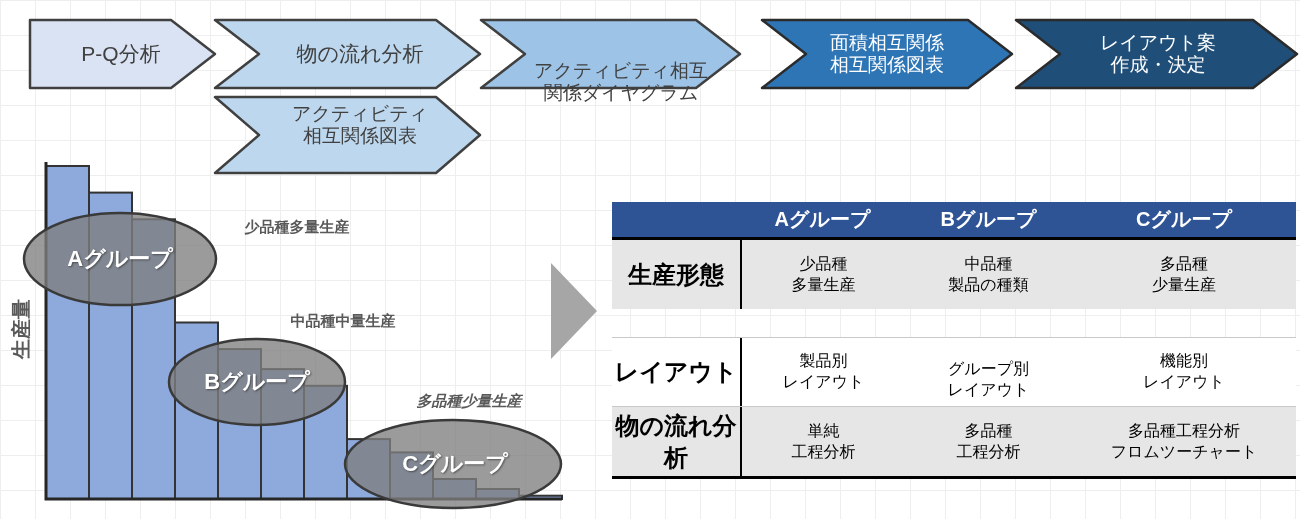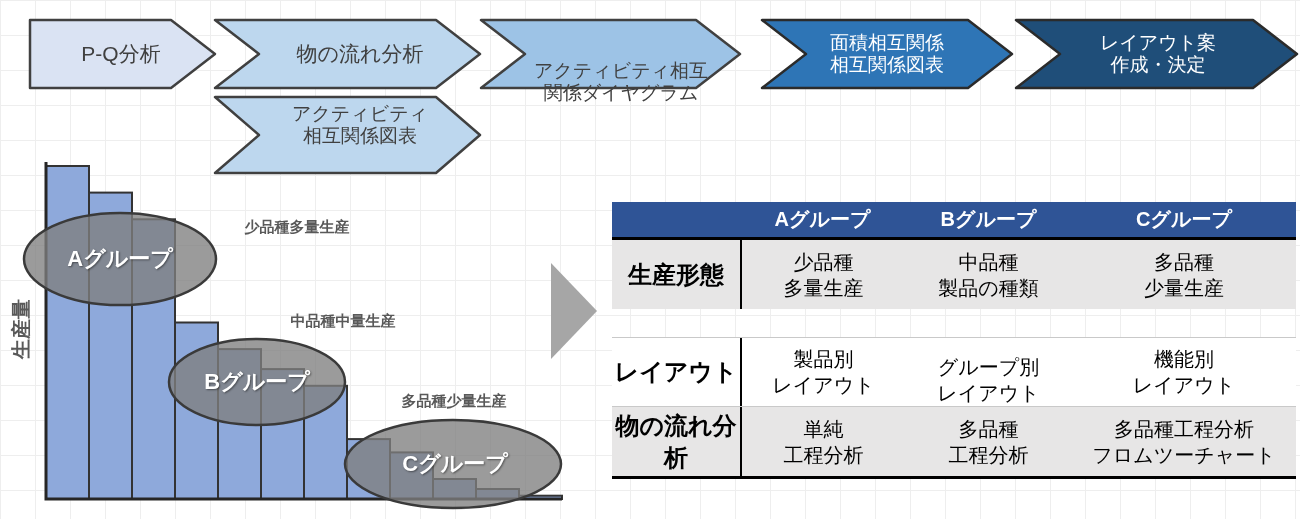--- a/index.html
+++ b/index.html
@@ -24,21 +24,21 @@
   .axis-lbl{font-weight:bold;color:#595959;font-size:20px;}
   .ylab{transform:rotate(-90deg);transform-origin:center;}
   
   #cmp-table{position:absolute;left:612px;top:202px;width:684px;
              border-bottom:3px solid #000;}
   .t-grid{display:grid;grid-template-columns:128px 165px 167px 224px;}
   .t-head{height:35px;display:flex;align-items:center;justify-content:center;
           color:#fff;font-weight:bold;font-size:20px;}
   .t-headrow{border-bottom:3px solid #000;}
   .t-cell{display:flex;align-items:center;justify-content:center;text-align:center;
-          white-space:pre-line;font-size:20px;color:#000;line-height:1.3;height:69px;}
+          white-space:pre-line;font-size:16px;color:#000;line-height:1.3;height:69px;}
   .t-rowhdr{font-weight:bold;font-size:24px;}
   .t-datafirst{border-left:2px solid #000;}
   .rsep{border-top:1px solid #c9c9c9;}
 </style>
 </head>
 <body>
 
 <div id="canvas">
 
   <svg id="shapes" width="1300" height="519" viewBox="0 0 1300 519">
@@ -87,21 +87,21 @@
 
   <div class="lbl axis-lbl ylab" style="left:-28px;top:318px;width:100px;height:22px;">生産量</div>
   <div class="lbl axis-lbl" style="left:563px;top:486px;width:112px;height:24px;margin-top:47px;">製品の種類</div>
 
   <div class="lbl grp-lbl" style="left:30px;top:237px;width:180px;height:44px;">Aグループ</div>
   <div class="lbl grp-lbl" style="left:167px;top:360px;width:180px;height:44px;">Bグループ</div>
   <div class="lbl grp-lbl" style="left:365px;top:442px;width:180px;height:44px;">Cグループ</div>
 
   <div class="lbl caption" style="left:201px;top:214px;width:192px;height:26px;">少品種多量生産</div>
   <div class="lbl caption" style="left:247px;top:308px;width:192px;height:26px;">中品種中量生産</div>
-  <div class="lbl caption" style="left:358px;top:388px;width:192px;height:26px;">多品種少量生産</div>
+  <div class="lbl caption" style="left:373px;top:388px;width:192px;height:26px;font-style:italic;">多品種少量生産</div>
 
   <div id="cmp-table">
     <div class="t-grid t-headrow">
       <div class="t-head" style="background:#2f5496;"></div>
       <div class="t-head" style="background:#2f5496;">Aグループ</div>
       <div class="t-head" style="background:#2f5496;">Bグループ</div>
       <div class="t-head" style="background:#2f5496;">Cグループ</div>
     </div>
 
     <div class="t-grid" style="background:#e7e6e6;">

